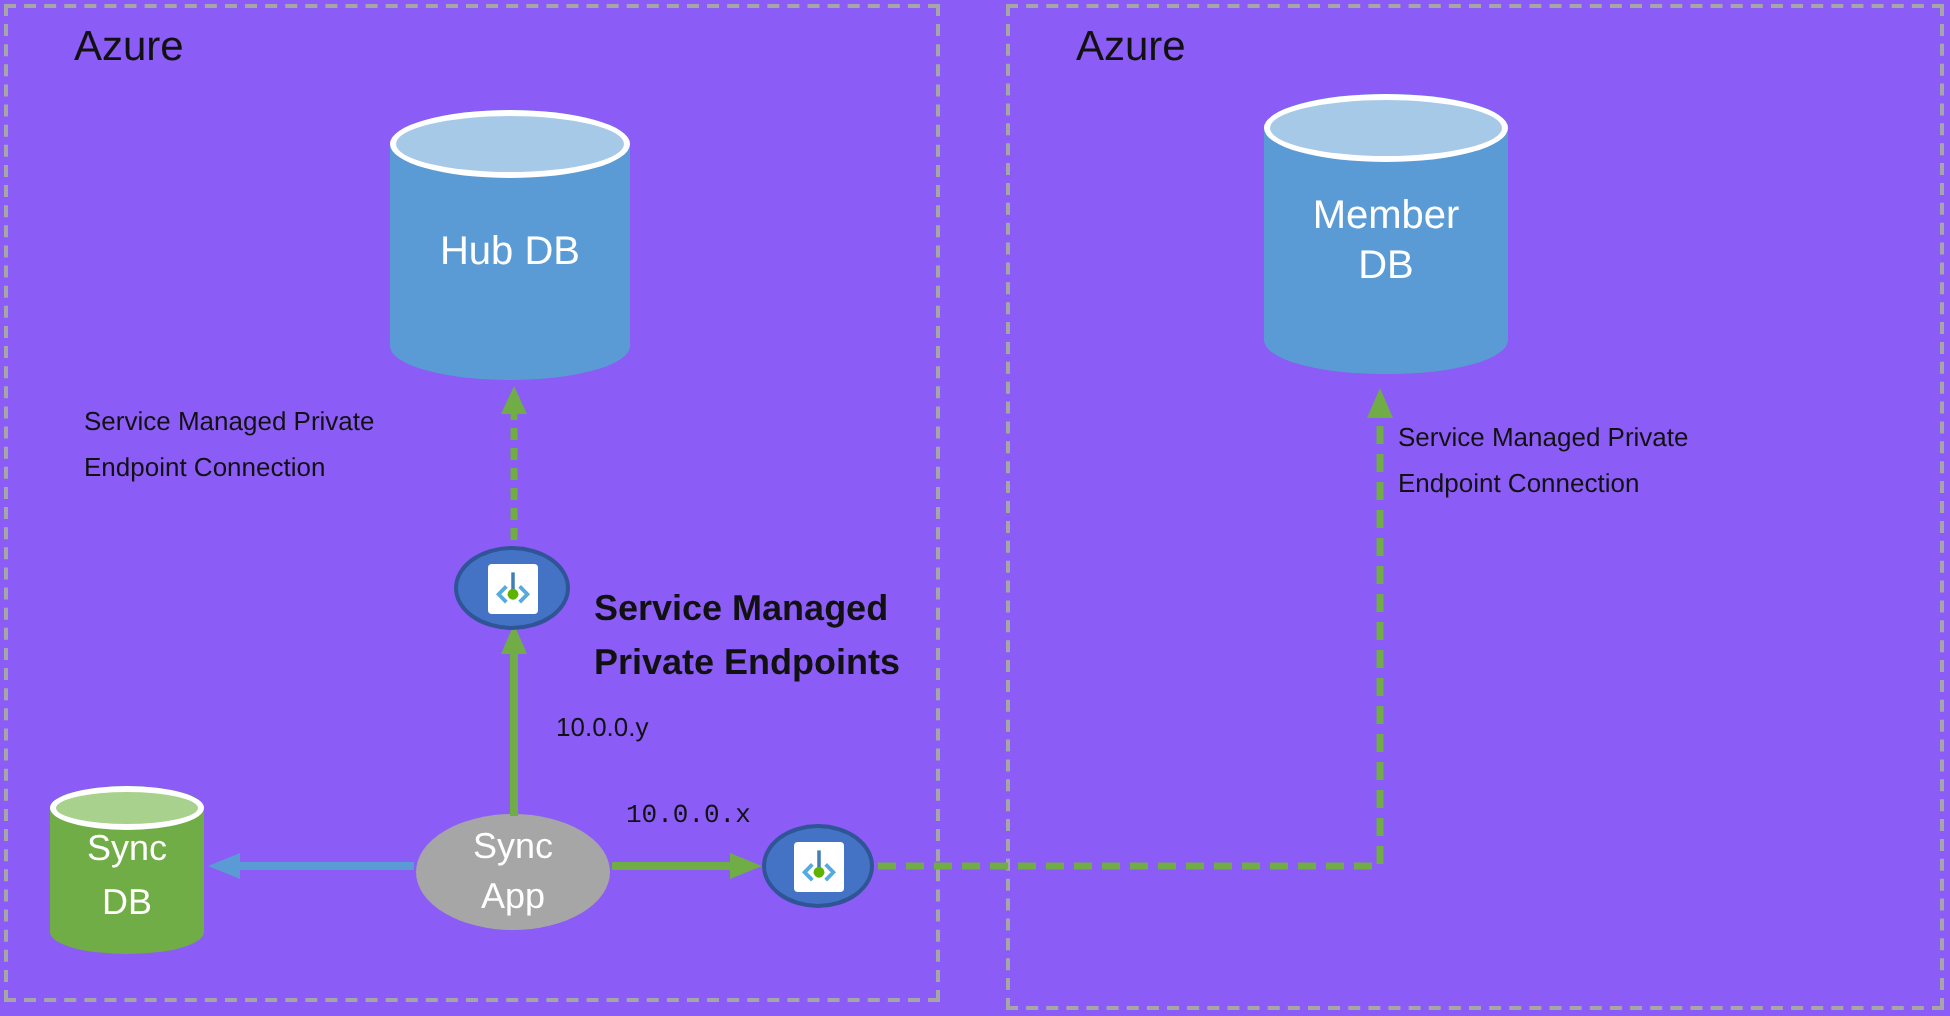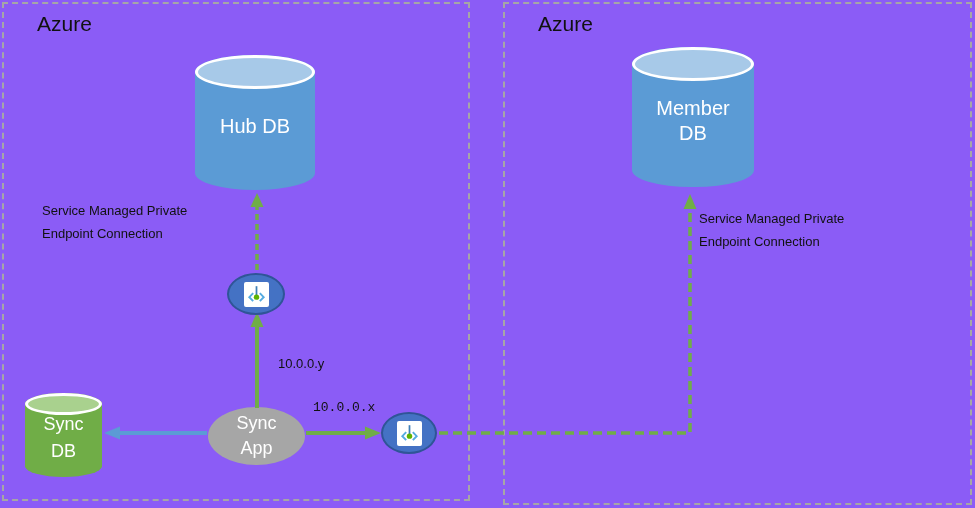--- a/index.html
+++ b/index.html
@@ -138,18 +138,20 @@
       </svg>
     </div>
   </div>
 
   <div class="annot" style="left:42px;top:199px;">Service Managed Private
 Endpoint Connection</div>
 
   <div class="annot" style="left:699px;top:207px;">Service Managed Private
 Endpoint Connection</div>
 
+  <div class="annot-bold" style="left:297px;top:291px;">Service Managed
+Private Endpoints</div>
 
   <div class="annot" style="left:278px;top:352px;">10.0.0.y</div>
 
   <div class="annot" style="left:313px;top:396px;font-family:Liberation Mono, monospace;">10.0.0.x</div>
 
 </div>
 
 </body></html>

